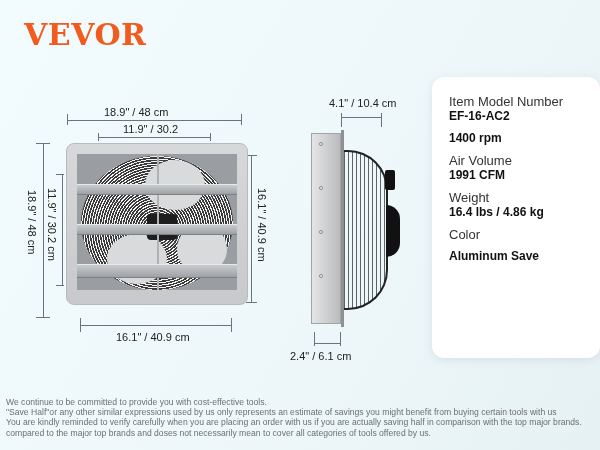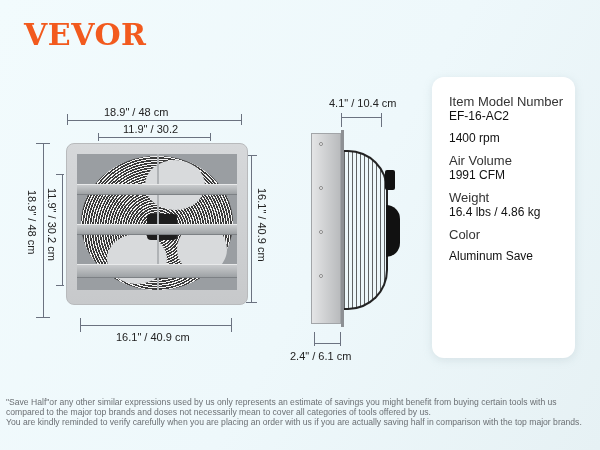--- a/index.html
+++ b/index.html
@@ -63,28 +63,28 @@
     border: 2px solid #222; border-left: none;
     border-radius: 0 40px 40px 0;
     background: repeating-linear-gradient(90deg, rgba(20,20,20,.65) 0 1.5px, transparent 1.5px 4px);
   }
   .side-motor { position: absolute; left: 386px; top: 205px; width: 14px; height: 52px; background: #111; border-radius: 0 14px 14px 0; }
   .side-box { position: absolute; left: 385px; top: 170px; width: 10px; height: 20px; background: #111; border-radius: 2px; }
   .screw { position: absolute; width: 4px; height: 4px; border-radius: 50%; background: #f4f4f4; border: 1px solid #888; }
 
   
   .spec-card {
-    position: absolute; left: 432px; top: 77px; width: 143px; height: 281px;
+    position: absolute; left: 432px; top: 77px; width: 168px; height: 281px;
     background: #ffffff; border-radius: 12px;
     box-shadow: 0 2px 8px rgba(150,170,180,0.25);
     padding: 17px 0 0 17px;
   }
   .spec { margin-bottom: 7px; }
   .spec-label { font-size: 13px; color: #333; line-height: 15px; }
-  .spec-value { font-size: 12px; font-weight: normal; color: #111; line-height: 15px; }
+  .spec-value { font-size: 12px; font-weight: bold; color: #111; line-height: 15px; }
 
   .disclaimer {
     position: absolute; left: 6px; top: 397px; right: 4px;
     font-size: 8.6px; line-height: 10.2px; color: #6b6f73;
   }
 </style>
 </head>
 <body>
 
 <div class="logo">VEVOR</div>
@@ -176,16 +176,17 @@
   </div>
   <div class="spec">
     <div class="spec-label">Color</div>
   </div>
   <div class="spec">
     <div class="spec-value">Aluminum Save</div>
   </div>
 </div>
 
 <div class="disclaimer">
+  <div>We continue to be committed to provide you with cost-effective tools.</div>
   <div>"Save Half"or any other similar expressions used by us only represents an estimate of savings you might benefit from buying certain tools with us</div>
+  <div>You are kindly reminded to verify carefully when you are placing an order with us if you are actually saving half in comparison with the top major brands.</div>
   <div>compared to the major top brands and doses not necessarily mean to cover all categories of tools offered by us.</div>
-  <div>You are kindly reminded to verify carefully when you are placing an order with us if you are actually saving half in comparison with the top major brands.</div>
 </div>
 
 </body></html>

